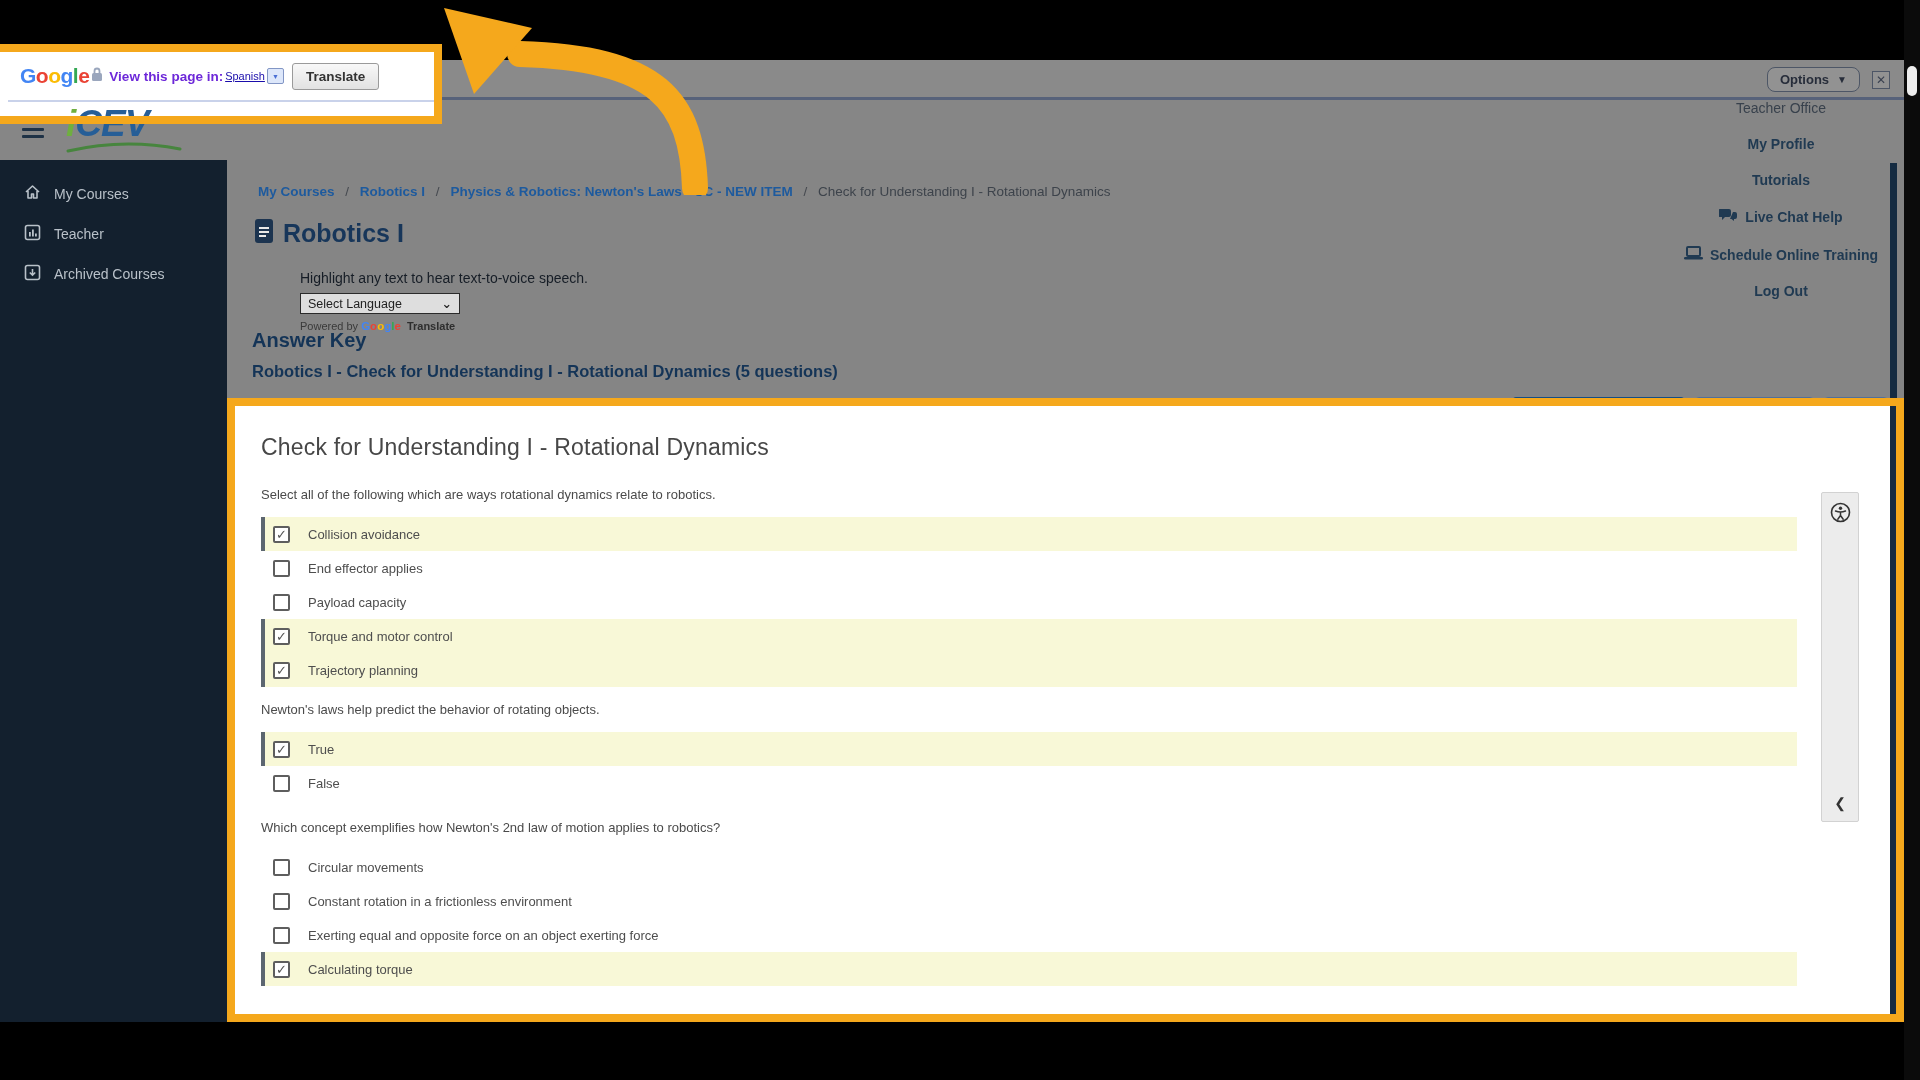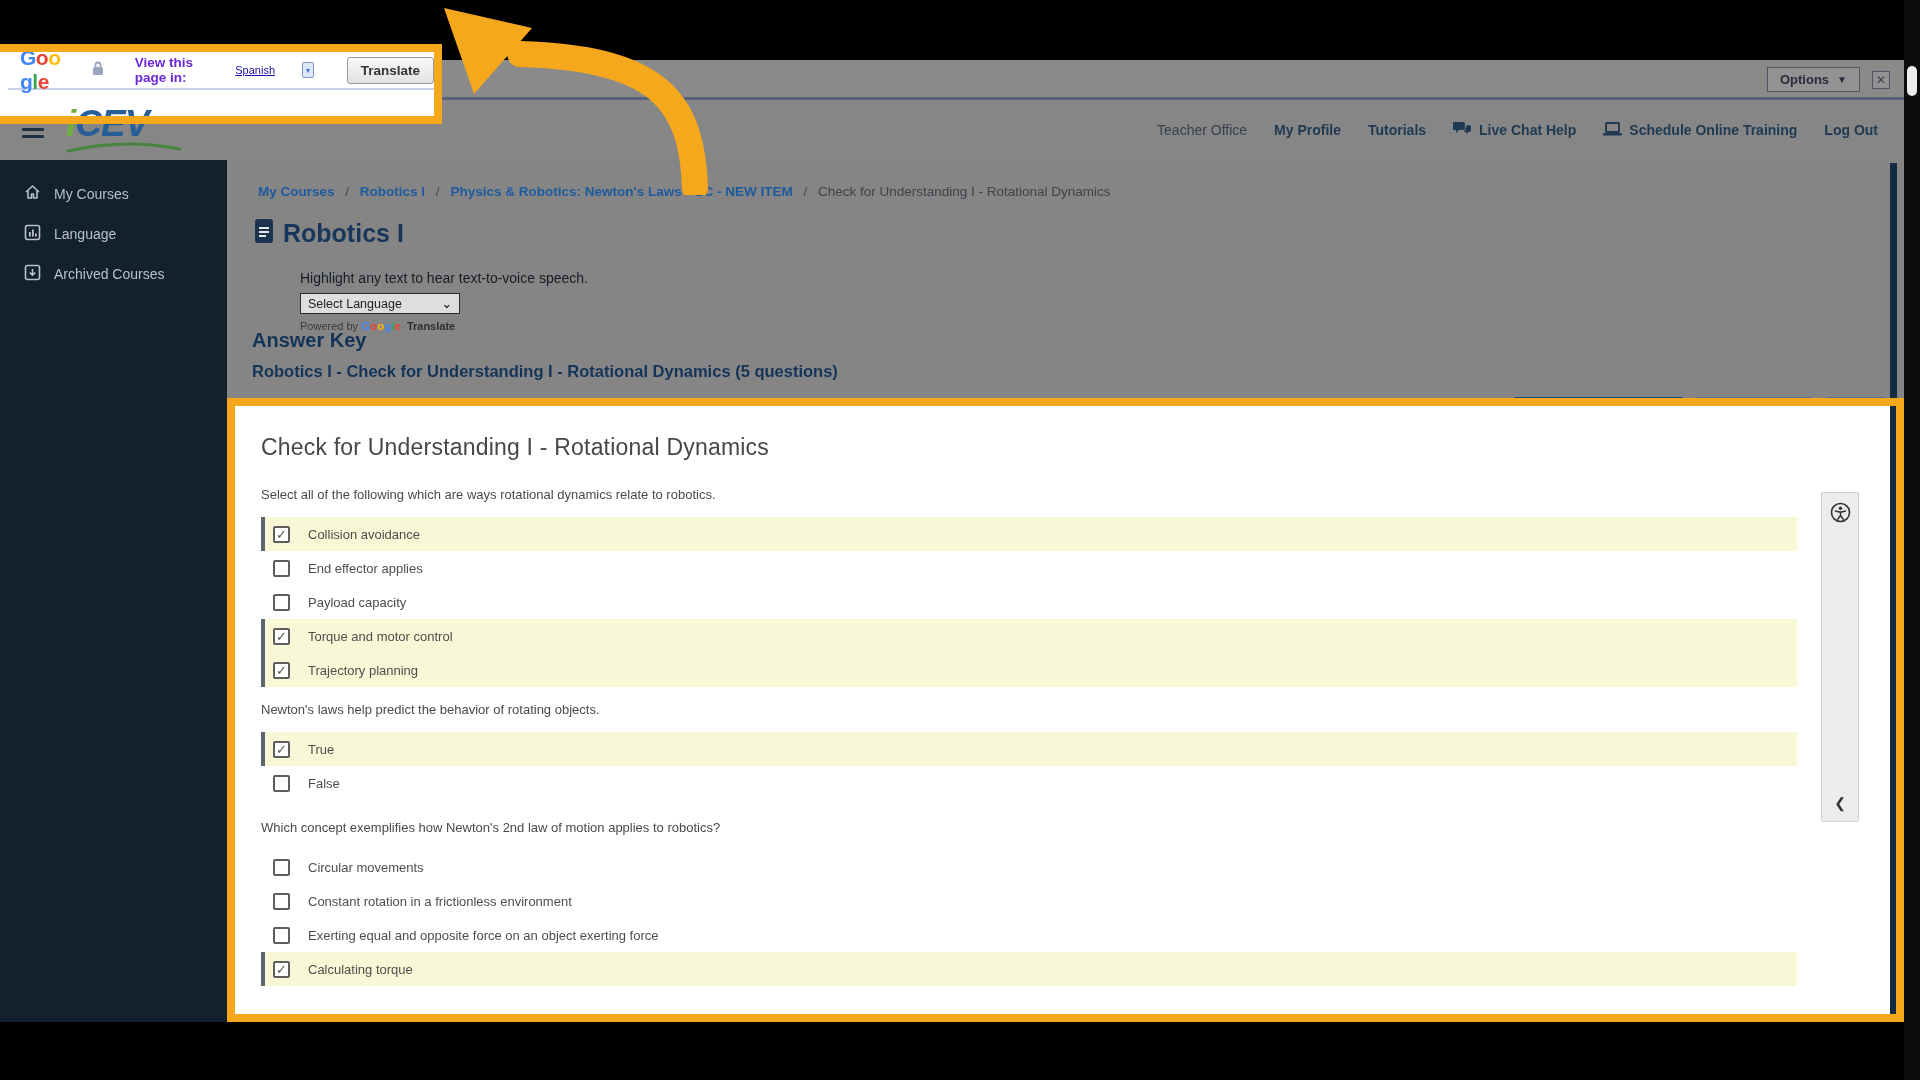--- a/index.html
+++ b/index.html
@@ -10,50 +10,50 @@
   .top-black { position:absolute; left:0; top:0; width:1920px; height:60px; background:#000; z-index:4; }
   .bottom-black { position:absolute; left:0; top:1022px; width:1920px; height:58px; background:#000; z-index:8; }
   .right-black { position:absolute; left:1904px; top:0; width:16px; height:1080px; background:#0b0b0b; z-index:8; }
   .scroll-thumb { position:absolute; left:1907px; top:66px; width:10px; height:30px; background:#ededed; border-radius:5px; z-index:9; }
   .navy-line { position:absolute; left:1890px; top:163px; width:7px; height:851px; background:#152b41; z-index:5; }
 
   
   .translate-strip { position:absolute; left:0; top:60px; width:1904px; height:40px; background:#8a8a8a;
     border-bottom:3px solid #57627a; z-index:1; }
   .ts-right { position:absolute; right:14px; top:7px; display:flex; align-items:center; gap:12px; }
-  .options-btn { background:#929292; border:1px solid #4d5666; border-radius:0; color:#272d3a;
+  .options-btn { background:#929292; border:1px solid #4d5666; border-radius:8px; color:#272d3a;
     font-size:13px; font-weight:bold; padding:4px 12px; display:flex; gap:8px; align-items:center; }
   .close-box { width:18px; height:18px; border:1px solid #4d5666; color:#3a4150; font-size:12px;
     display:flex; align-items:center; justify-content:center; background:#929292; }
 
   
   .hl-box-bg { position:absolute; left:-10px; top:44px; width:452px; height:80px; background:#fff; z-index:5; }
   .hl-box-border { position:absolute; left:-10px; top:44px; width:452px; height:80px;
     border:8px solid #F5A81C; z-index:7; pointer-events:none; }
-  .tb-row { position:absolute; left:18px; top:8px; width:426px; height:38px; display:flex; align-items:center;
-    gap:27px; border-bottom:2px solid #c9d2ea; padding-left:12px; }
+  .tb-row { position:absolute; left:18px; top:8px; width:426px; height:50px; display:flex; align-items:center;
+    gap:2px; border-bottom:2px solid #c9d2ea; padding-left:12px; }
   .glogo { font-size:21px; font-weight:bold; letter-spacing:-0.5px; }
   .glogo span { display:inline-block; }
   .g-blue{color:#4285F4}.g-red{color:#EA4335}.g-yellow{color:#FBBC05}.g-green{color:#34A853}
   .tb-label { font-size:13.5px; font-weight:bold; color:#6d28d9; margin-left:4px; }
   .tb-lang { font-size:11px; color:#1a0dab; text-decoration:underline; }
   .lang-dd { width:17px; height:16px; border:1px solid #8296c5; background:#dde7fa; color:#4a6fd4;
     font-size:7px; display:flex; align-items:center; justify-content:center; border-radius:2px; }
   .translate-btn { font-size:13.5px; font-weight:bold; color:#333; padding:5px 13px; border:1px solid #9a9a9a;
     border-radius:3px; background:linear-gradient(#f8f8f8,#e2e2e2); margin-left:6px; }
 
   
   .arrow-annot { position:absolute; left:430px; top:0px; z-index:7; pointer-events:none; }
 
   
   .app-header { position:absolute; left:0; top:100px; width:1904px; height:60px; background:#868686; z-index:1; }
   .hamburger { position:absolute; left:22px; top:20px; width:22px; height:18px; display:flex;
     flex-direction:column; justify-content:space-between; }
   .hamburger div { height:3px; background:#1e3246; border-radius:1px; }
-  .main-nav { position:absolute; right:26px; top:0; height:60px; display:flex; align-items:center; gap:27px; }
+  .main-nav { position:absolute; right:26px; top:0; height:60px; display:flex; align-items:center; gap:20px;flex-direction:column; }
   .nav-item { display:flex; align-items:center; gap:7px; font-size:14px; font-weight:bold; color:#203a52; }
   .nav-item.plain { font-weight:normal; color:#38414c; }
 
   .logo { position:absolute; left:66px; top:106px; z-index:6; width:120px; }
   .logo-text { font-size:37px; font-weight:bold; font-style:italic; letter-spacing:-1px; line-height:36px; }
   .logo-i { color:#6faf3f; }
   .logo-cev { color:#265e97; }
 
   
   .sidebar { position:absolute; left:0; top:160px; width:227px; height:862px; background:#13202e; z-index:1; padding-top:14px; }
@@ -188,21 +188,21 @@
     </div>
     <div class="side-item">
       <span>
         <svg width="17" height="17" viewBox="0 0 17 17">
             <rect x="1.5" y="1.5" width="14" height="14" rx="2" fill="none" stroke="#b9c1c9" stroke-width="1.6"></rect>
             <rect x="5" y="8" width="1.8" height="4.5" fill="#b9c1c9"></rect>
             <rect x="8" y="5.5" width="1.8" height="7" fill="#b9c1c9"></rect>
             <rect x="11" y="9.5" width="1.8" height="3" fill="#b9c1c9"></rect>
           </svg>
       </span>
-      <span>Language</span>
+      <span>Teacher</span>
     </div>
     <div class="side-item">
       <span>
         <svg width="17" height="17" viewBox="0 0 17 17">
             <rect x="1.5" y="1.5" width="14" height="14" rx="2" fill="none" stroke="#b9c1c9" stroke-width="1.6"></rect>
             <path d="M8.5 5 v6 M5.8 8.5 L8.5 11.2 L11.2 8.5" fill="none" stroke="#b9c1c9" stroke-width="1.6"></path>
           </svg>
       </span>
       <span>Archived Courses</span>
     </div>

